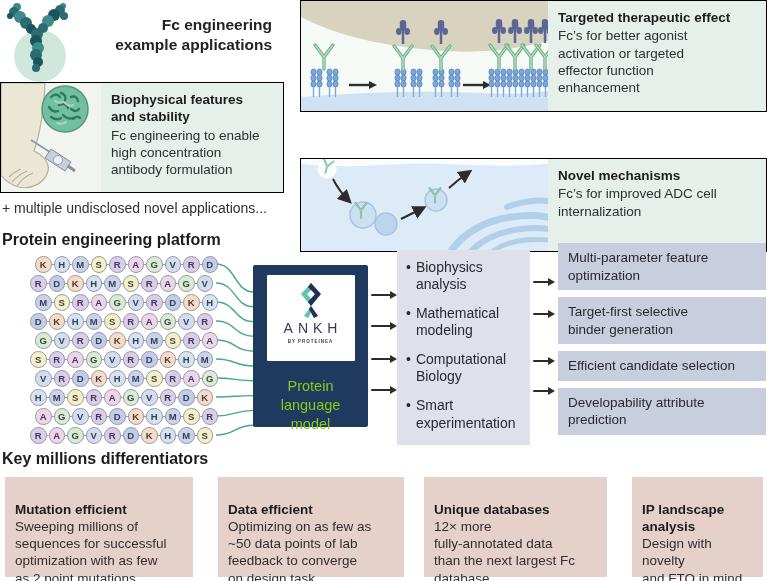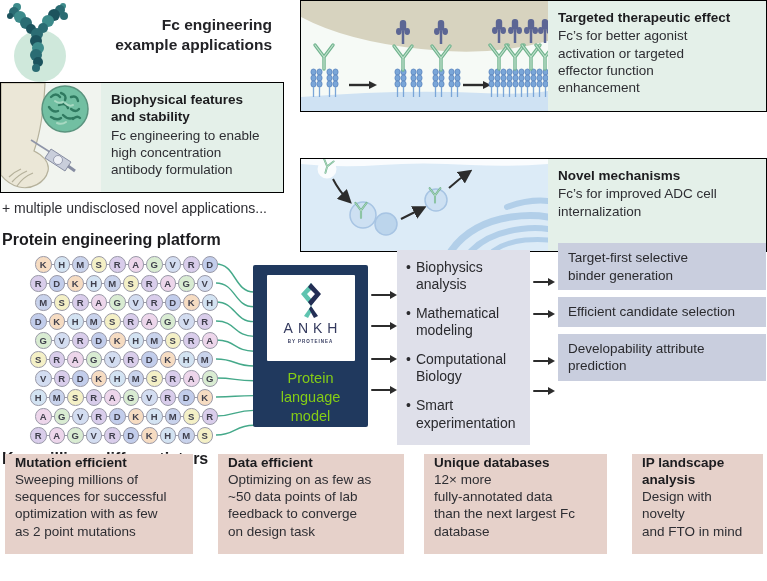--- a/index.html
+++ b/index.html
@@ -34,21 +34,21 @@
   .seq-row::before{content:'';position:absolute;left:8px;right:8px;top:8px;height:1px;background:#9a9aa8;}
   .res{position:relative;z-index:1;width:16.5px;height:16.5px;border-radius:50%;border:1px solid #9a9aa8;
        box-sizing:border-box;display:flex;align-items:center;justify-content:center;
        font-size:9.5px;font-weight:bold;color:#3f3f4c;}
 
   #connectors{position:absolute;left:0;top:0;pointer-events:none;}
   #connectors path{fill:none;stroke:#45a98a;stroke-width:1.4px;}
 
   #ankh-box{position:absolute;left:253px;top:265px;width:115px;height:162px;background:#20395e;
             border-radius:2px;text-align:center;}
-  #ankh-card{width:88px;height:86px;background:#ffffff;margin:10px auto 8px;border-radius:1px;
+  #ankh-card{width:88px;height:86px;background:#ffffff;margin:10px auto 16px;border-radius:1px;
              display:flex;flex-direction:column;align-items:center;}
   #ankh-logo{margin-top:7px;}
   #ankh-name{font-size:14px;letter-spacing:5px;color:#343a5e;margin-top:2px;padding-left:5px;}
   #ankh-sub{font-size:4.5px;font-weight:bold;letter-spacing:1px;color:#343a5e;margin-top:3px;}
   #ankh-label{color:#84cc16;font-size:14.5px;line-height:1.3;margin-top:7px;white-space:pre-line;}
 
   .arrow{position:absolute;height:2.2px;background:#2c2c2c;border-radius:1px;}
   .arrow::after{content:'';position:absolute;right:-6px;top:50%;transform:translateY(-50%);
                 border-left:7px solid #2c2c2c;border-top:4.5px solid transparent;border-bottom:4.5px solid transparent;}
   .ar-l1{left:371px;top:294px;width:20px}.ar-l2{left:371px;top:325px;width:20px}
@@ -61,22 +61,22 @@
   .cap-item{display:flex;gap:5px;margin-bottom:12px;font-size:14px;line-height:1.22;color:#2a2a2e;}
   .cap-bullet{flex:none;}
   .cap-text{white-space:pre-line;}
 
   #outputs{position:absolute;left:558px;top:243px;width:208px;display:flex;flex-direction:column;gap:7px;}
   .output-box{background:#c9cede;padding:6px 10px;font-size:13.5px;line-height:1.3;color:#2a2a2e;
               white-space:pre-line;}
 
   
   #diff-title{position:absolute;left:2px;top:450px;}
-  .diff-box{position:absolute;top:454px;height:100px;background:#e6d1ca;box-sizing:border-box;
-            padding:0 10px;}
+  .diff-box{position:absolute;top:477px;height:100px;background:#e6d1ca;box-sizing:border-box;
+            padding:24px 10px;}
   .diff-box:nth-of-type(1){left:5px;width:188px}
   .diff-box:nth-of-type(2){left:218px;width:186px}
   .diff-box:nth-of-type(3){left:424px;width:183px}
   .diff-box:nth-of-type(4){left:632px;width:131px}
   .diff-title{font-weight:bold;font-size:13.5px;line-height:1.27;color:#1c1c1f;white-space:pre-line;}
   .diff-body{font-size:13.5px;line-height:1.27;color:#2e2e33;white-space:pre-line;}
 </style>
 </head>
 <body>
 
@@ -436,20 +436,22 @@
         <span class="cap-text">Computational
 Biology</span>
       </div>
       <div class="cap-item">
         <span class="cap-bullet">•</span>
         <span class="cap-text">Smart
 experimentation</span>
       </div>
     </div>
   <div id="outputs">
+      <div class="output-box">Multi-parameter feature
+optimization</div>
       <div class="output-box">Target-first selective
 binder generation</div>
       <div class="output-box">Efficient candidate selection</div>
       <div class="output-box">Developability attribute
 prediction</div>
     </div>
 
   <div id="diff-title" class="h1">Key millions differentiators</div>
   <div id="diff-boxes">
       <div class="diff-box">

